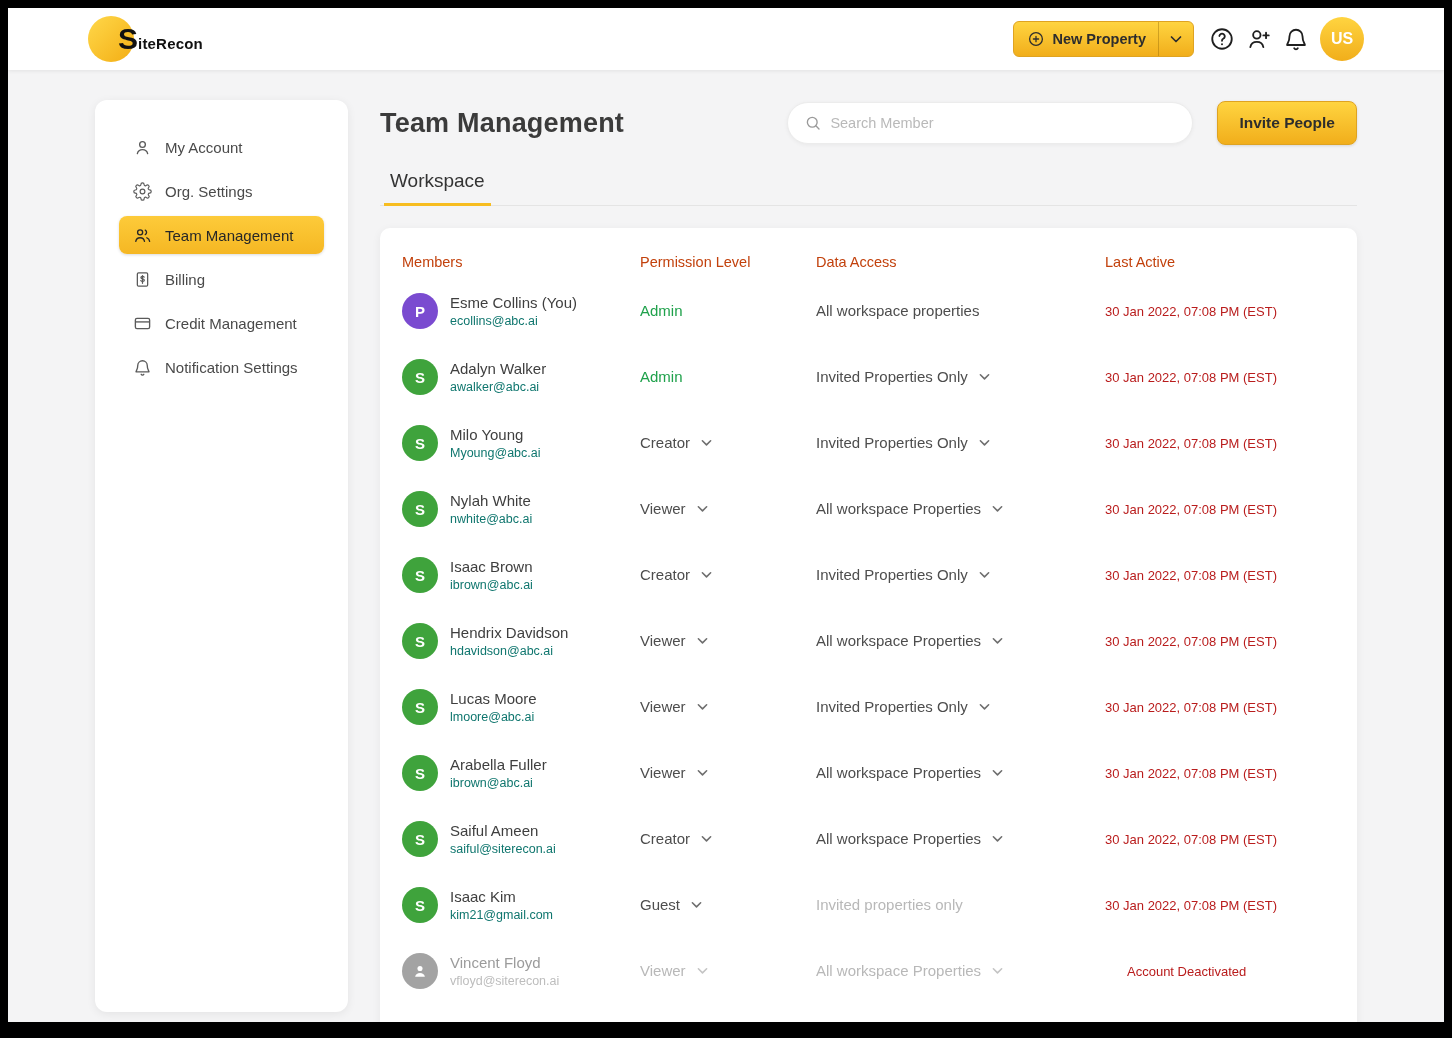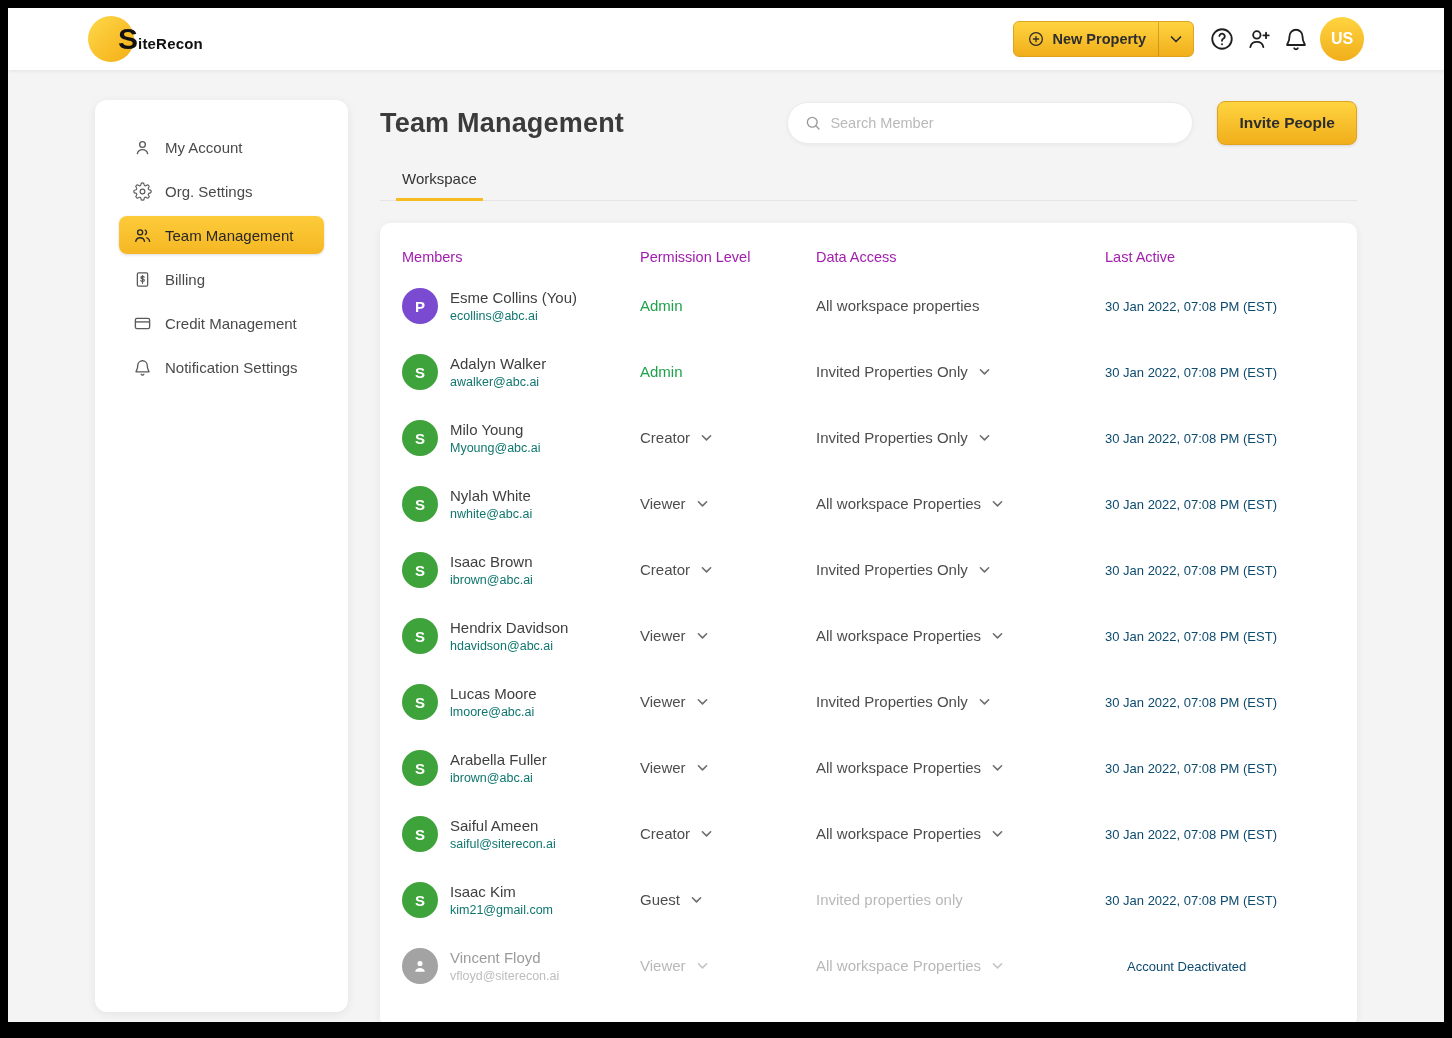--- a/index.html
+++ b/index.html
@@ -88,51 +88,51 @@
   }
   .search-input::placeholder{color:#b9b9b9;}
   .btn-invite{
     margin-left:24px;height:44px;padding:0 21px;border-radius:8px;
     background:linear-gradient(180deg,var(--accent-top),var(--accent-bottom));
     border:1px solid var(--accent-border);color:#2d2d2d;font-size:15.5px;font-weight:600;
     display:flex;align-items:center;cursor:pointer;box-shadow:0 1px 3px rgba(0,0,0,.12);
   }
   .tabs{margin-top:24px;border-bottom:1px solid #e4e4e4;display:flex;}
   .tab{
-    font-size:15px;color:#333;font-weight:500;padding:0 6px 11px 6px;margin-left:16px;
+    font-size:19px;color:#333;font-weight:500;padding:0 6px 11px 6px;margin-left:4px;
     border-bottom:3px solid var(--accent);margin-bottom:-1px;cursor:pointer;
   }
 
   
   .card{
     margin-top:22px;height:804px;background:#fff;border-radius:10px;
     box-shadow:0 2px 10px rgba(0,0,0,.06);padding:0 22px;overflow:hidden;
   }
   .thead,.trow{display:grid;grid-template-columns:238px 176px 289px 1fr;align-items:center;}
   .thead{padding-top:26px;padding-bottom:8px;}
-  .th{font-size:14.5px;color:#a21caf;}
+  .th{font-size:14.5px;color:#c2410c;}
   .trow{height:66px;}
   .cell-member{display:flex;align-items:center;gap:12px;min-width:0;}
   .avatar{
     width:36px;height:36px;border-radius:50%;flex:0 0 auto;color:#fff;
     display:flex;align-items:center;justify-content:center;font-size:15px;font-weight:600;
   }
   .avatar .icon{width:18px;height:18px;color:#fff;}
   .member-name{font-size:15px;color:#3f3f3f;line-height:1.2;white-space:nowrap;}
   .member-email{font-size:12.5px;color:#0f766e;margin-top:2px;white-space:nowrap;}
   .dd{display:inline-flex;align-items:center;gap:11px;font-size:15px;color:#4d4d4d;cursor:pointer;}
   .dd.static{cursor:default;}
   .dd .chev{width:11px;height:8px;color:#6e6e6e;display:inline-block;}
   .dd .chev svg{display:block;width:11px;height:8px;}
   .perm-admin{color:var(--admin-green);font-weight:500;}
   .muted-text{color:#b8b8b8 !important;}
   .muted-text .chev{color:#c4c4c4;}
   .muted-row .member-name{color:#9b9b9b;}
   .muted-row .member-email{color:#bdbdbd;}
-  .last-active{font-size:13px;color:#0c4a6e;}
+  .last-active{font-size:13px;color:#b91c1c;}
   .last-active.deactivated{padding-left:22px;}
   .icon svg,.icon-btn svg{width:100%;height:100%;display:block;}
 </style>
 </head>
 <body>
 
 <div class="app">
 
   <header class="topbar">
     <div class="logo">

